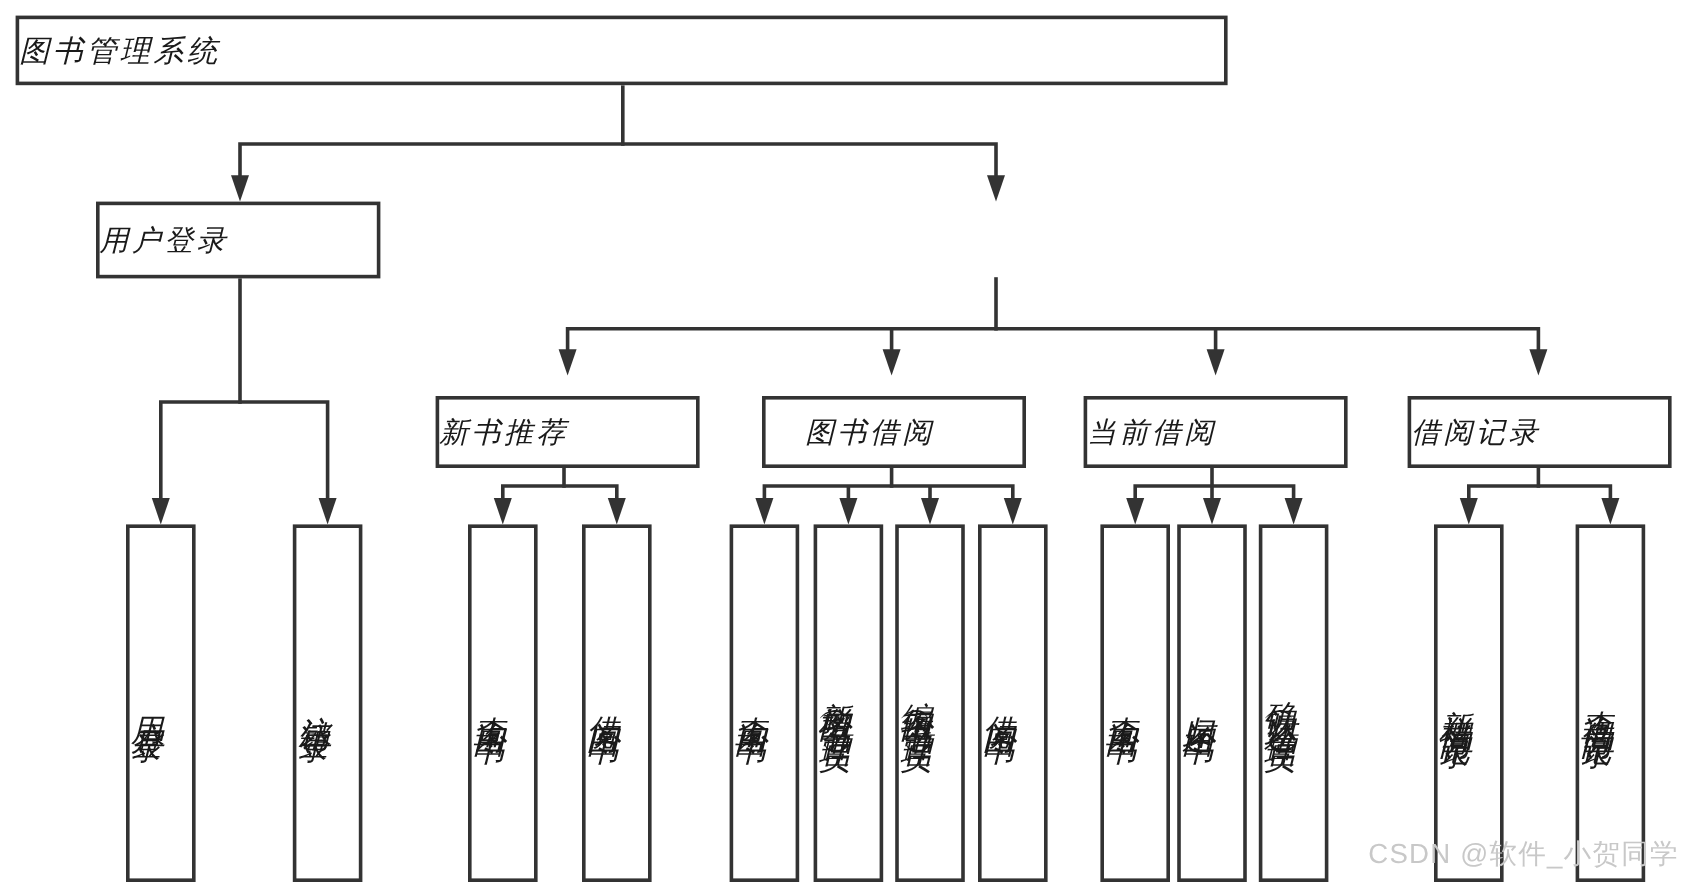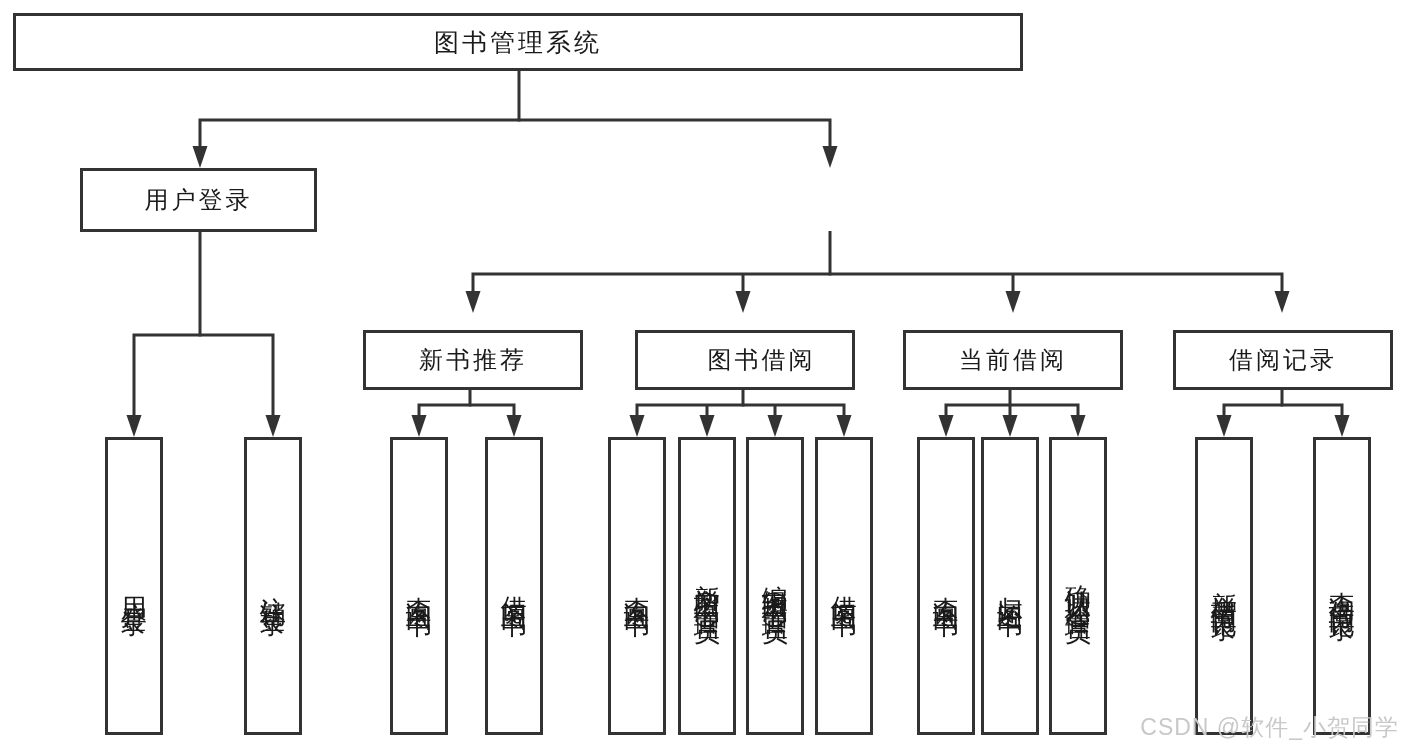--- a/index.html
+++ b/index.html
@@ -20,22 +20,23 @@
     position:absolute;left:0;top:0;width:1405px;height:747px;
     pointer-events:none;
   }
   .connectors path{stroke:var(--line);stroke-width:3;fill:none;}
   .connectors polygon{fill:var(--line);stroke:none;}
   .box{
     position:absolute;
     box-sizing:border-box;
     border:3px solid var(--line);
     background:var(--bg);
-    display:flex;align-items:center;justify-content:center;
+    display:flex;align-items:center;
     color:var(--text);
+    font-style:italic;
   }
   .h-label{
     font-size:24px;
     letter-spacing:3px;
     white-space:nowrap;
     color:var(--text);
   }
   .root-box .h-label{font-size:25px;}
   .vtext{
     writing-mode:vertical-rl;
@@ -58,21 +59,21 @@
   .n-borrow-record{left:1173px;}
   
   .leaf{top:437px;width:58px;height:298px;}
   .lf-a1{left:105px;} .lf-a2{left:244px;}
   .lf-b1{left:390px;} .lf-b2{left:485px;}
   .lf-c1{left:608px;} .lf-c2{left:678px;} .lf-c3{left:746px;} .lf-c4{left:815px;}
   .lf-d1{left:917px;} .lf-d2{left:981px;} .lf-d3{left:1049px;}
   .lf-e1{left:1195px;} .lf-e2{left:1313px;}
   .watermark{
     position:absolute;
-    right:6px;bottom:4px;
+    right:6px;bottom:20px;
     font-size:23px;
     color:var(--wm);
     letter-spacing:1px;
     white-space:nowrap;
     z-index:5;
   }
 </style>
 </head>
 <body>
 

